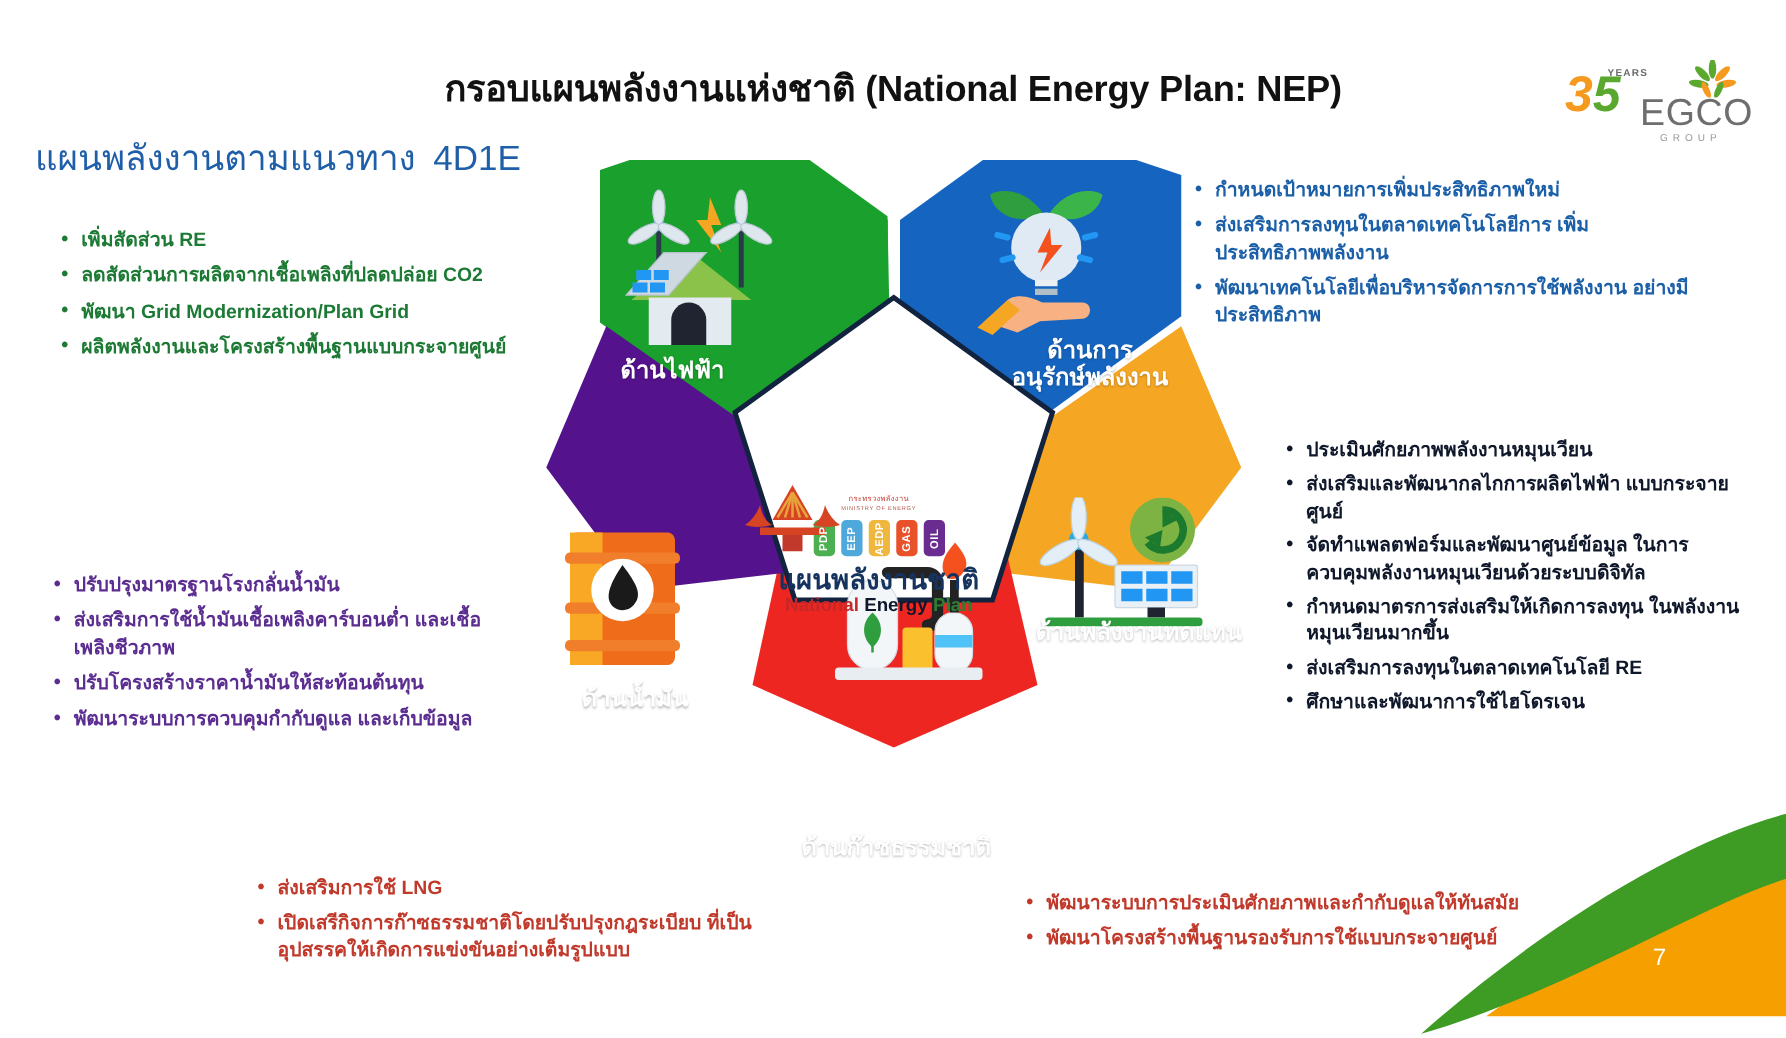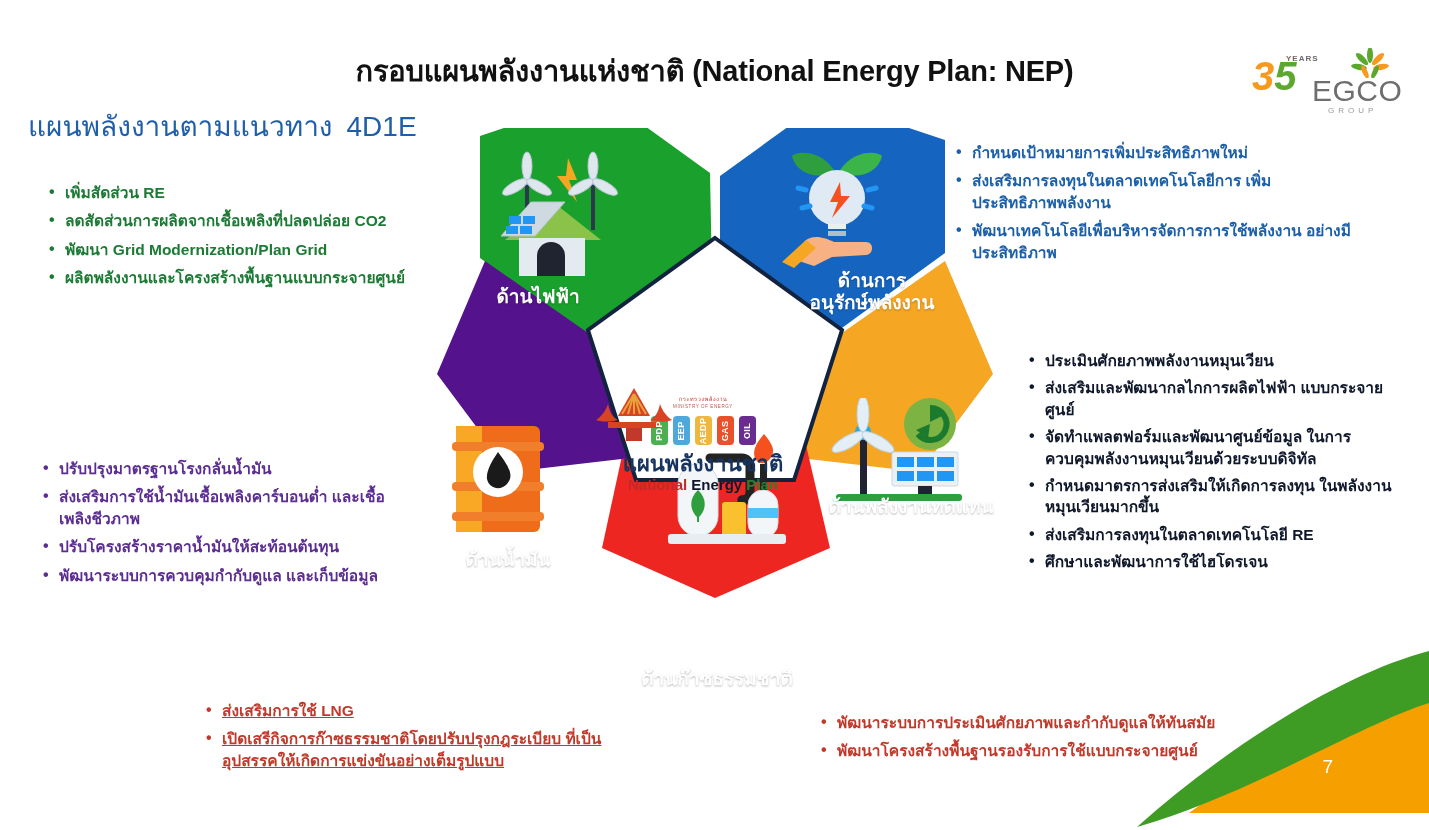--- a/index.html
+++ b/index.html
@@ -369,21 +369,21 @@
 
 <div class="bullets" id="b-oil" style="color: rgb(91, 45, 145);">
   <ul>
     <li>ปรับปรุงมาตรฐานโรงกลั่นน้ำมัน</li>
     <li>ส่งเสริมการใช้น้ำมันเชื้อเพลิงคาร์บอนต่ำ และเชื้อเพลิงชีวภาพ</li>
     <li>ปรับโครงสร้างราคาน้ำมันให้สะท้อนต้นทุน</li>
     <li>พัฒนาระบบการควบคุมกำกับดูแล และเก็บข้อมูล</li>
   </ul>
 </div>
 
-<div class="bullets" id="b-gas-left" style="color: rgb(192, 57, 43); text-decoration: underline;">
+<div class="bullets" id="b-gas-left" style="color: rgb(192, 57, 43);">
   <ul>
     <li>ส่งเสริมการใช้ LNG</li>
     <li>เปิดเสรีกิจการก๊าซธรรมชาติโดยปรับปรุงกฎระเบียบ ที่เป็นอุปสรรคให้เกิดการแข่งขันอย่างเต็มรูปแบบ</li>
   </ul>
 </div>
 
 <div class="bullets" id="b-gas-right" style="color: rgb(192, 57, 43);">
   <ul>
     <li>พัฒนาระบบการประเมินศักยภาพและกำกับดูแลให้ทันสมัย</li>
     <li>พัฒนาโครงสร้างพื้นฐานรองรับการใช้แบบกระจายศูนย์</li>

